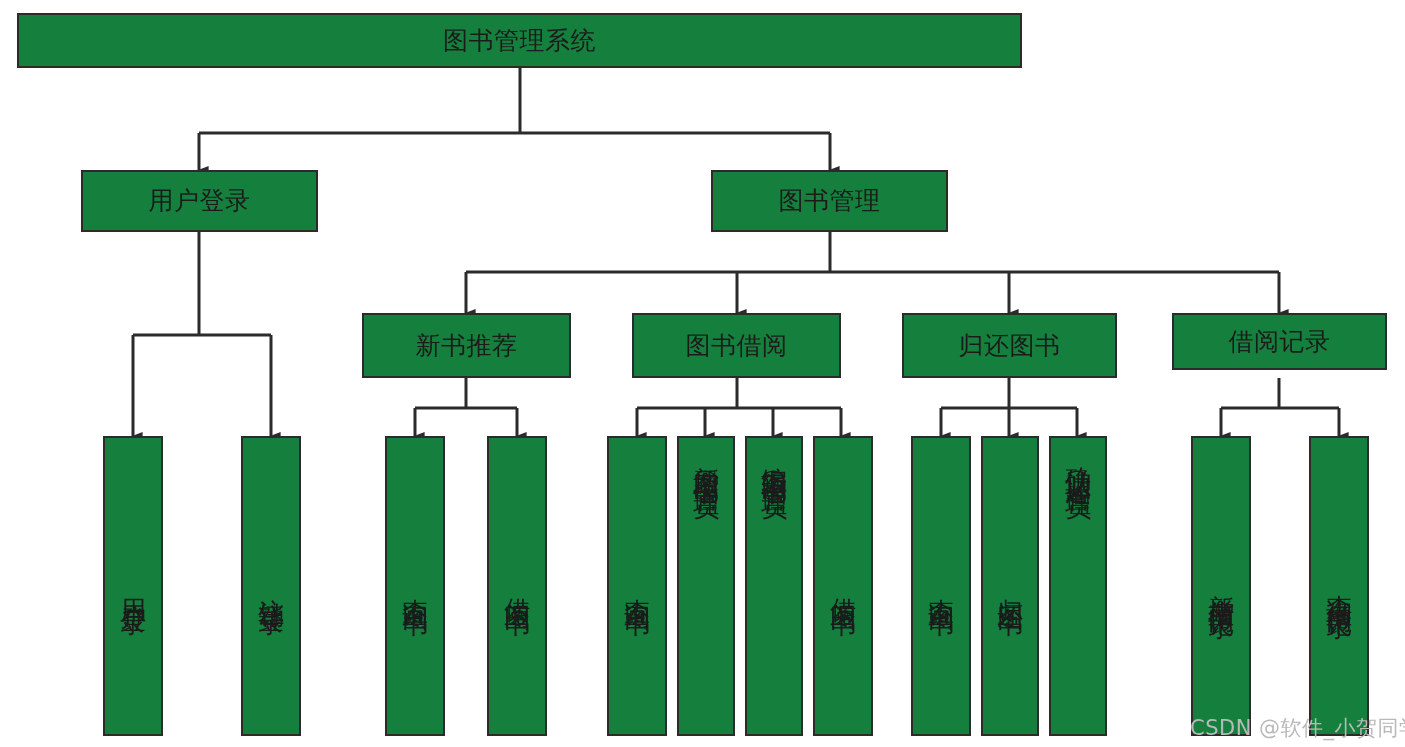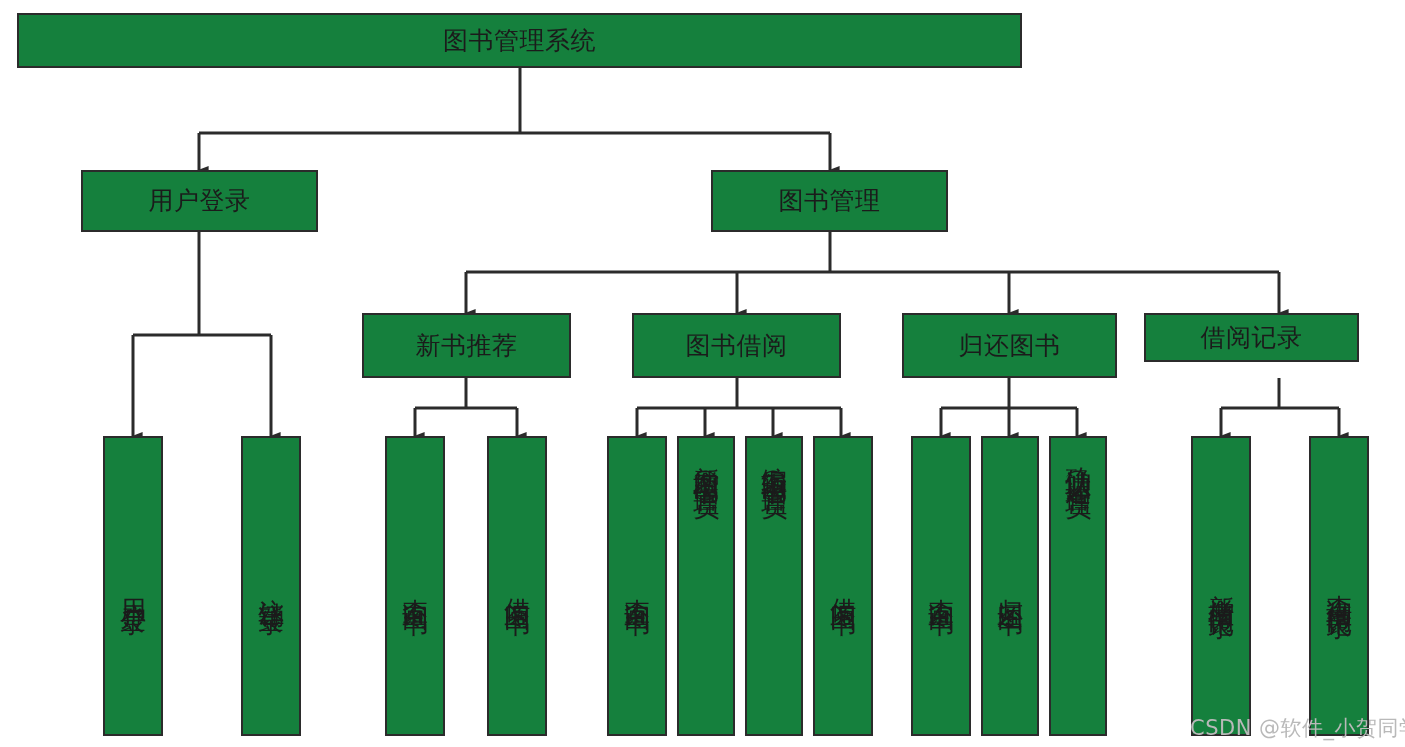--- a/index.html
+++ b/index.html
@@ -145,21 +145,21 @@
 
   <div class="node h" style="left:362px; top:313px; width:209px; height:65px;">
     <span class="label">新书推荐</span>
   </div>
   <div class="node h" style="left:632px; top:313px; width:209px; height:65px;">
     <span class="label">图书借阅</span>
   </div>
   <div class="node h" style="left:902px; top:313px; width:215px; height:65px;">
     <span class="label">归还图书</span>
   </div>
-  <div class="node h" style="left:1144px; top:313px; width:215px; height:49px;">
+  <div class="node h" style="left:1172px; top:313px; width:215px; height:57px;">
     <span class="label">借阅记录</span>
   </div>
 
   <div class="node v center" style="left:103px; top:436px; width:60px; height:300px;">
     <span class="label">用户登录</span>
   </div>
   <div class="node v center" style="left:241px; top:436px; width:60px; height:300px;">
     <span class="label">注销登录</span>
   </div>
 

